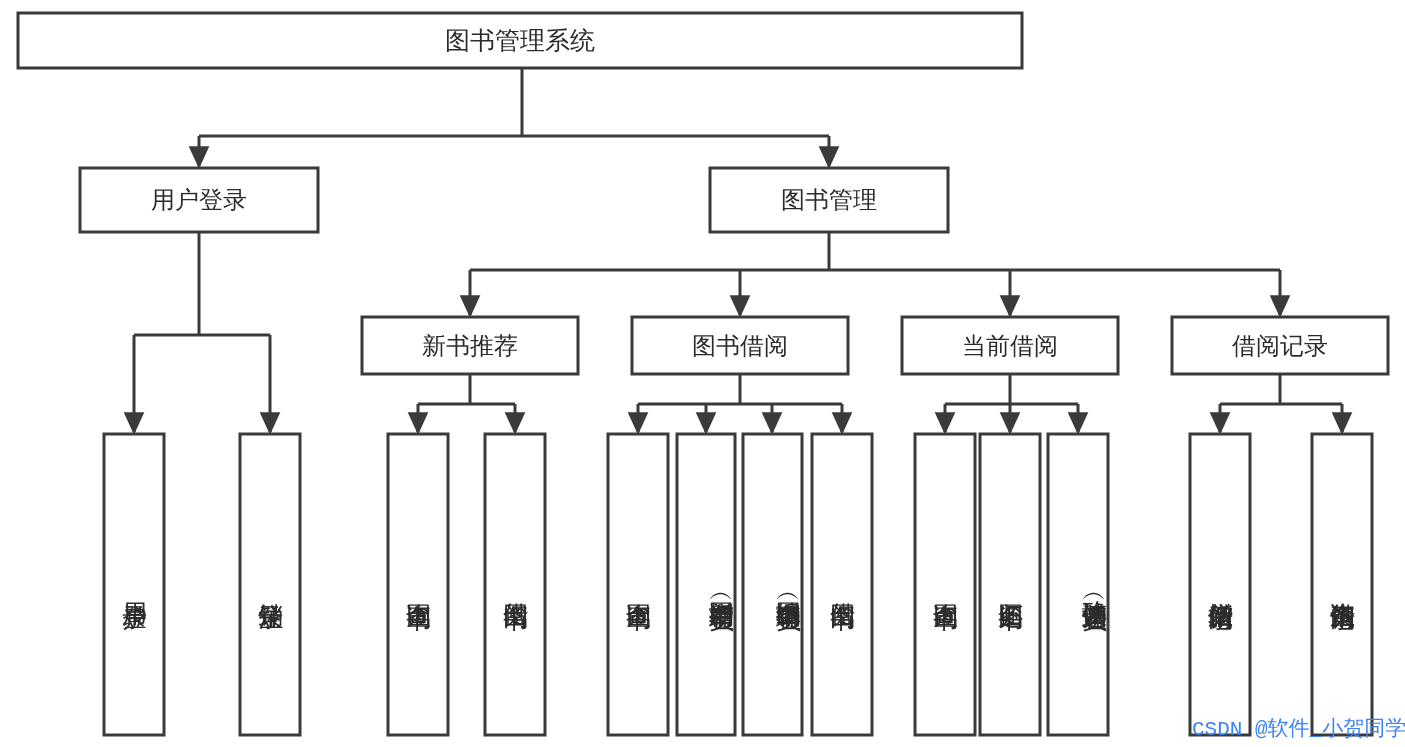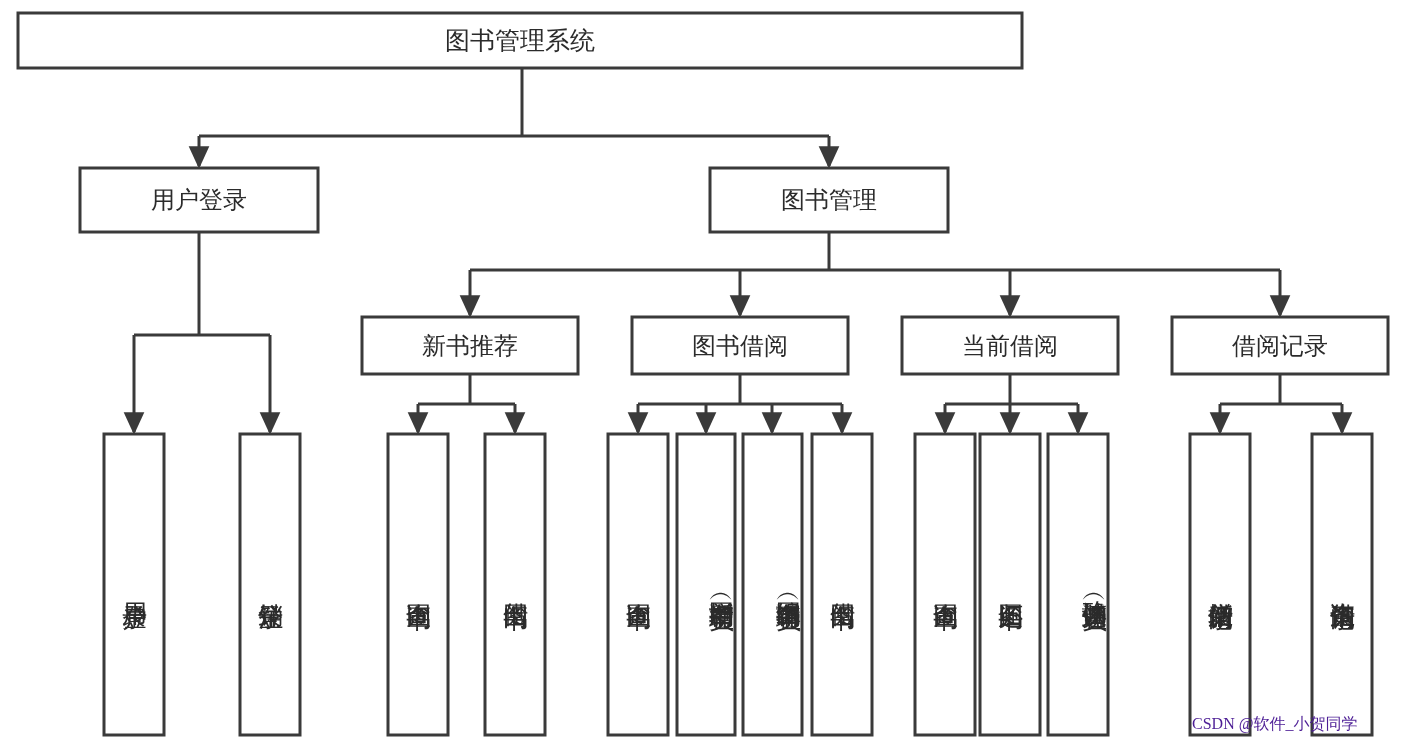--- a/index.html
+++ b/index.html
@@ -12,22 +12,22 @@
   .link{fill:none;stroke:#3a3a3a;stroke-width:3;stroke-linecap:butt;}
   .node-label{font-family:"DejaVu Sans","Liberation Sans",sans-serif;
               font-size:24px;fill:#2b2b2b;text-anchor:middle;dominant-baseline:middle;}
   .root-label{font-size:25px;}
   .leaf-label{position:absolute;
               font-family:"DejaVu Sans","Liberation Sans",sans-serif;
               font-size:25px;line-height:1.06;color:#2b2b2b;
               writing-mode:vertical-rl;text-orientation:upright;
               white-space:nowrap;letter-spacing:1px;}
   .watermark{position:absolute;left:1192px;top:714px;
-             font-family:Liberation Serif, serif;
-             font-size:16px;color:#4c1d95;white-space:nowrap;}
+             font-family:Liberation Mono, monospace;
+             font-size:21px;color:#3b82f6;white-space:nowrap;}
 </style>
 </head>
 <body>
 
 <div id="stage">
   <svg id="diagram-svg" width="1405" height="747" xmlns="http://www.w3.org/2000/svg">
     <defs>
       <marker id="arrow" viewBox="0 0 12 12" refX="10.5" refY="6" markerWidth="7.5" markerHeight="7.5" orient="auto-start-reverse">
         <path d="M 0 0.5 L 12 6 L 0 11.5 z" fill="#3a3a3a"></path>
       </marker>

